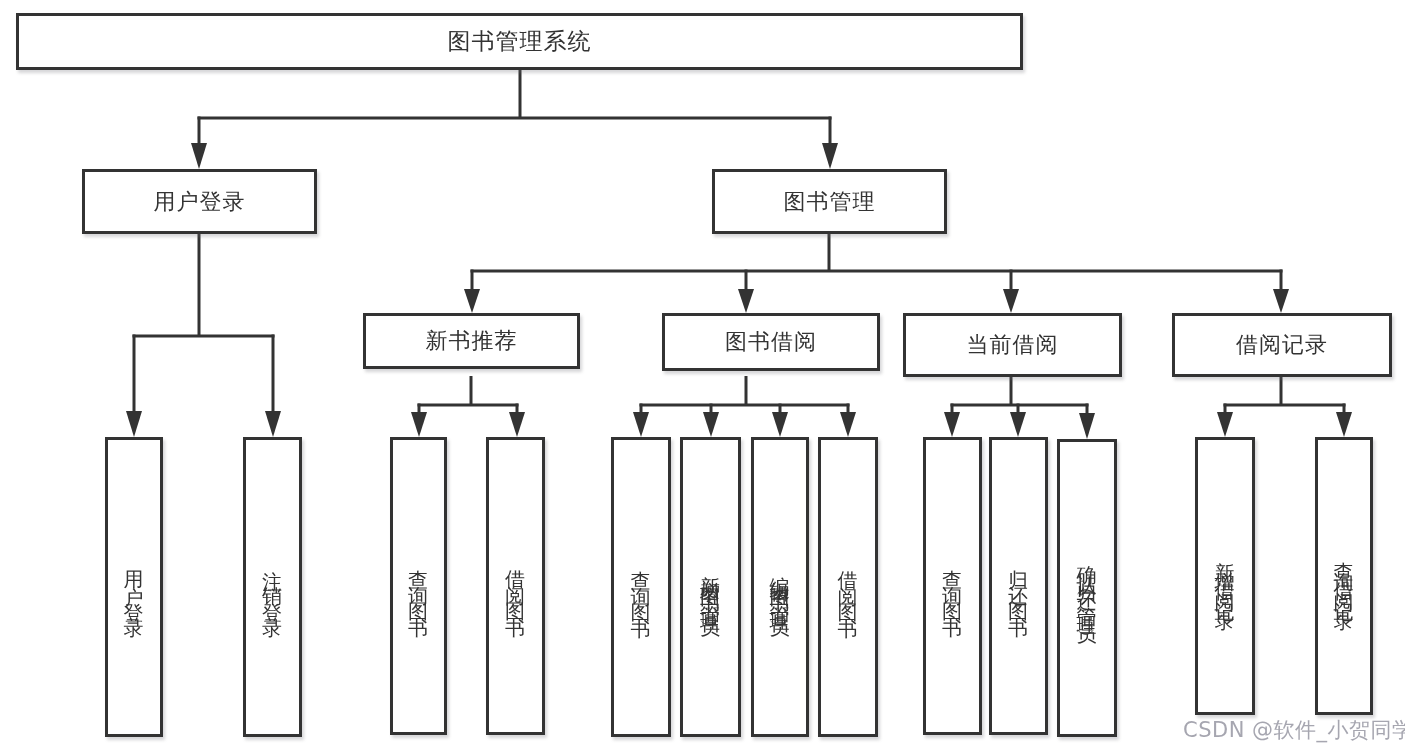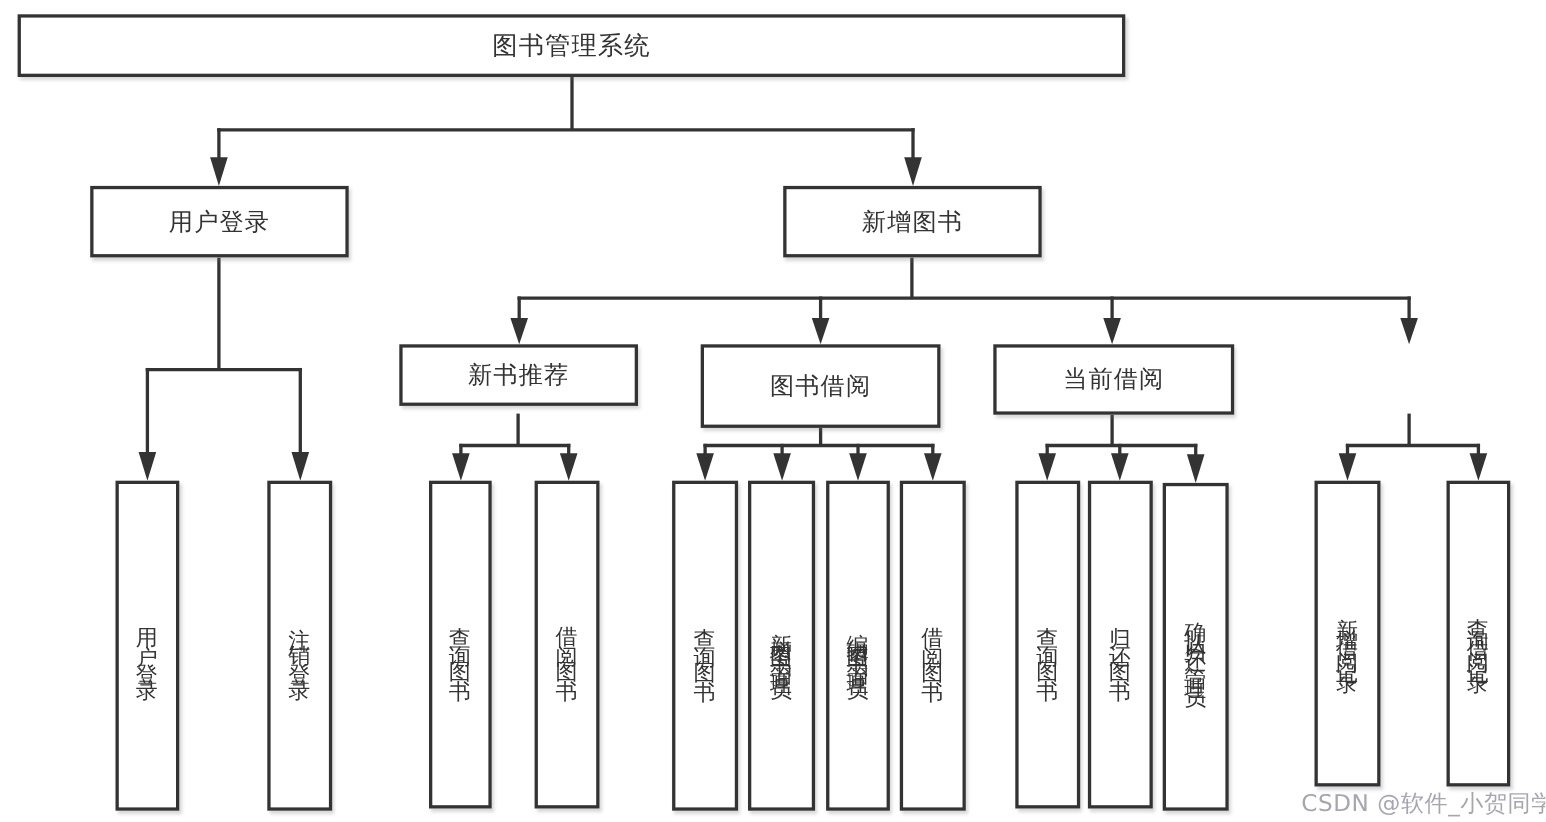--- a/index.html
+++ b/index.html
@@ -113,31 +113,34 @@
   </svg>
 
   <div class="node root" style="left:16px;top:13px;width:1007px;height:57px;">
     <span class="h-label">图书管理系统</span>
   </div>
 
   <div class="node" style="left:82px;top:169px;width:235px;height:65px;">
     <span class="h-label">用户登录</span>
   </div>
   <div class="node" style="left:712px;top:169px;width:235px;height:65px;">
-    <span class="h-label">新增图书</span>
+    <span class="h-label">图书管理</span>
   </div>
 
   <div class="node" style="left:363px;top:313px;width:217px;height:56px;">
     <span class="h-label">新书推荐</span>
   </div>
-  <div class="node" style="left:637px;top:313px;width:218px;height:76px;">
+  <div class="node" style="left:662px;top:313px;width:218px;height:58px;">
     <span class="h-label">图书借阅</span>
   </div>
   <div class="node" style="left:903px;top:313px;width:219px;height:64px;">
     <span class="h-label">当前借阅</span>
+  </div>
+  <div class="node" style="left:1172px;top:313px;width:220px;height:64px;">
+    <span class="h-label">借阅记录</span>
   </div>
 
   <div class="node leaf vt4" style="left:105px;top:437px;width:58px;height:300px;">
     <span>用户登录</span>
   </div>
   <div class="node leaf vt4" style="left:243px;top:437px;width:59px;height:300px;">
     <span>注销登录</span>
   </div>
 
   <div class="node leaf vt4" style="left:390px;top:437px;width:57px;height:298px;">

